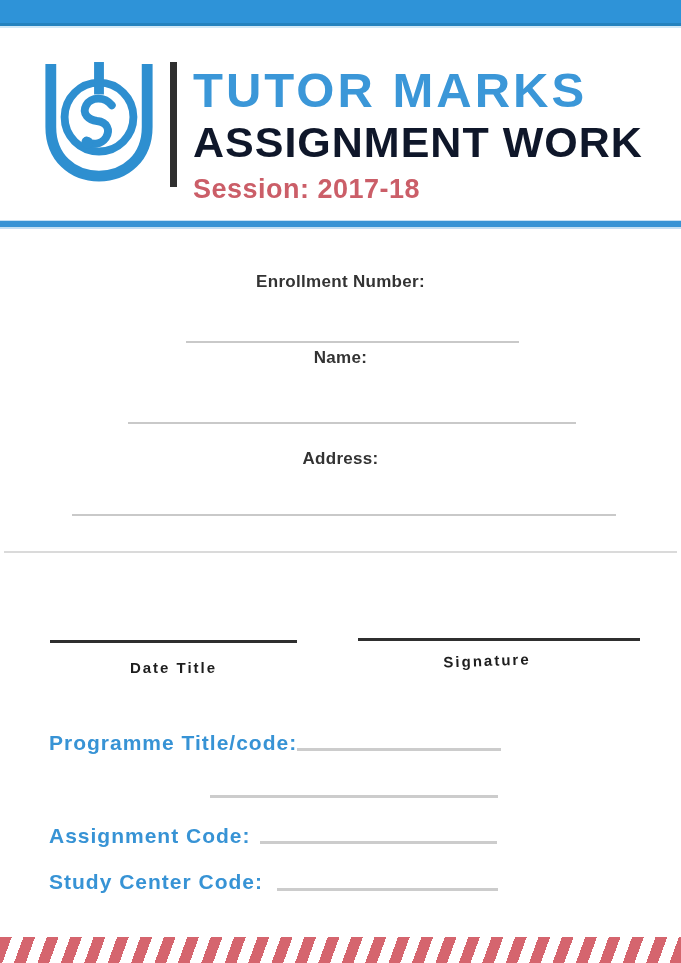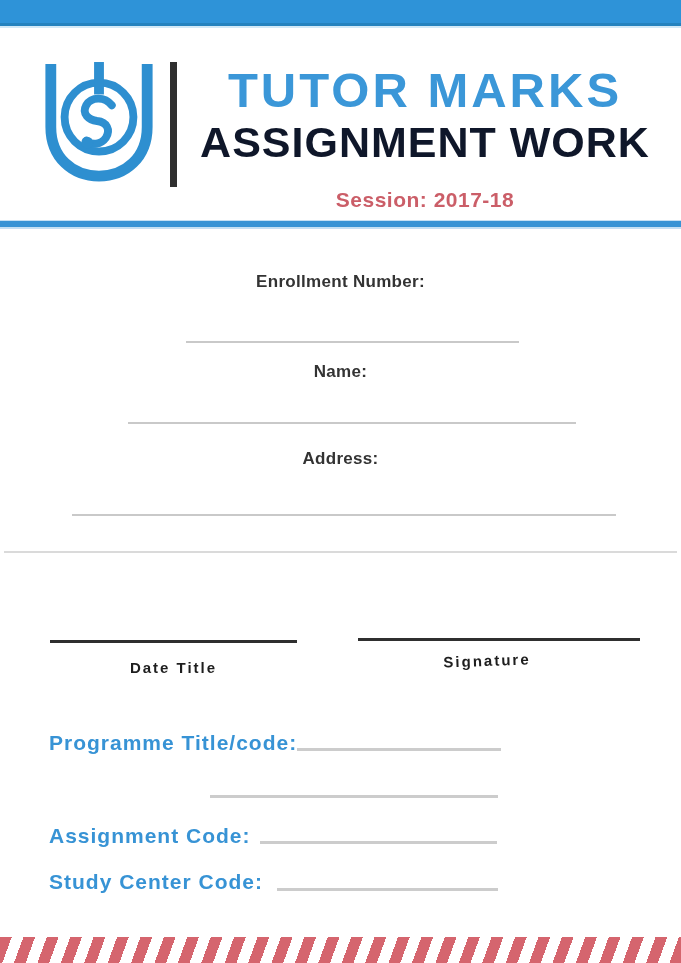--- a/index.html
+++ b/index.html
@@ -9,31 +9,31 @@
     font-family:"Liberation Sans", sans-serif;
   }
   .abs{position:absolute;}
   
   .topbar{left:0;top:0;width:681px;height:23px;background:#2e93d8;}
   .topbar-dark{left:0;top:23px;width:681px;height:3px;background:#2482be;}
   .topbar-light{left:0;top:26px;width:681px;height:2px;background:#d2e9f7;}
   
   .logo{left:40px;top:61px;width:118px;height:122px;}
   .sepbar{left:170px;top:62px;width:7px;height:125px;background:#2f2f2f;}
-  .titleblock{left:193px;top:66px;width:464px;text-align:center;}
+  .titleblock{left:193px;top:66px;width:464px;text-align:left;}
   .title1{font-size:49px;font-weight:800;letter-spacing:3px;color:#3b97d8;line-height:1;white-space:nowrap;}
   .title2{font-size:43px;font-weight:800;letter-spacing:1px;color:#0f172a;line-height:1;margin-top:6px;white-space:nowrap;}
-  .session{font-size:21px;font-weight:800;letter-spacing:.5px;color:#cb5e68;margin-top:24px;}
+  .session{font-size:27px;font-weight:800;letter-spacing:.5px;color:#cb5e68;margin-top:10px;}
   
   .middiv{left:0;top:220px;width:681px;height:9px;background:#3793d5;
           border-top:1px solid #c4e0f4;border-bottom:2px solid #c4e0f4;box-sizing:border-box;}
   
   .clabel{left:0;width:681px;text-align:center;font-size:17px;font-weight:700;color:#333;letter-spacing:.3px;}
   .lbl-enroll{top:272px;}
-  .lbl-name{top:362px;}
+  .lbl-name{top:348px;}
   .lbl-addr{top:449px;}
   .wline{height:2px;background:#c9c9c9;}
   .line-enroll{left:186px;top:341px;width:333px;}
   .line-name{left:128px;top:422px;width:448px;}
   .line-addr{left:72px;top:514px;width:544px;}
   .sectiondiv{left:4px;top:551px;width:673px;height:2px;background:#dadada;}
   
   .sigline{height:3px;background:#2f2f2f;}
   .line-date{left:50px;top:640px;width:247px;}
   .line-sig{left:358px;top:638px;width:282px;}

